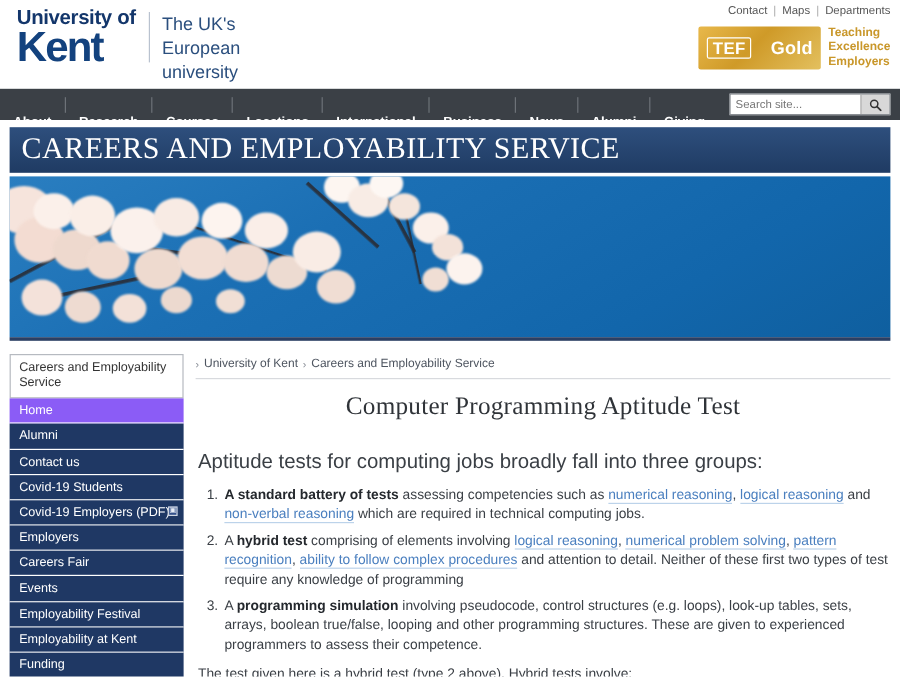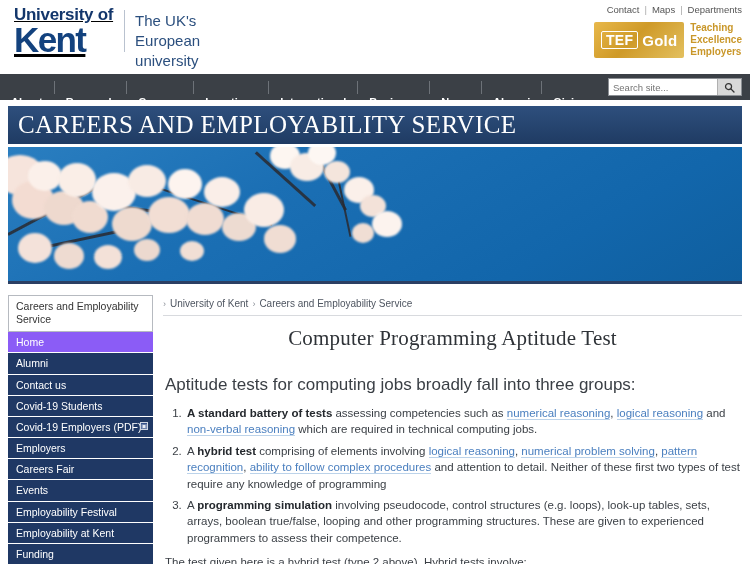--- a/index.html
+++ b/index.html
@@ -16,21 +16,21 @@
   .utility {
     position: absolute; top: 4px; right: 8px;
     font-size: 9.5px; color: #555;
     display: flex; align-items: center; gap: 5px;
   }
   .utility a { color: #555; text-decoration: none; }
   .utility .sep { color: #aaa; }
 
   
   .logo-area { position: absolute; left: 14px; top: 6px; display: flex; align-items: flex-start; }
-  .logo-text { line-height: 1; text-decoration: underline; }
+  .logo-text { line-height: 1; }
   .logo-uni {
     font-size: 17px; font-weight: bold; color: #13366b;
     letter-spacing: -0.3px; display: block;
   }
   .logo-kent {
     font-size: 35px; font-weight: bold; color: #13427e;
     letter-spacing: -1.6px; display: block; margin-top: -1px;
   }
   .logo-divider {
     width: 1px; background: #b9c2cf; margin: 4px 10px 0 11px;
@@ -44,21 +44,21 @@
   
   .tef {
     position: absolute; right: 8px; top: 22px;
     display: flex; align-items: stretch; height: 36px;
   }
   .tef-box {
     background: linear-gradient(135deg,#e8b84b 0%, #cf9a28 45%, #e3c05f 100%);
     padding: 2px; display: flex; align-items: center;
     border-radius: 2px;
   }
-  .tef-inner { display:flex; align-items:center; gap:4px; padding: 1px 5px; }
+  .tef-inner { display:flex; align-items:center; gap:16px; padding: 1px 5px; }
   .tef-tef {
     border: 1.5px solid #ffffff; color: #fff; font-weight: bold;
     font-size: 14px; padding: 0px 4px; border-radius: 2px;
     letter-spacing: 0.3px;
   }
   .tef-gold { color:#fff; font-weight: bold; font-size: 15px; letter-spacing: 0.2px; }
   .tef-words {
     margin-left: 6px; color: #c9972a; font-weight: bold;
     font-size: 10px; line-height: 1.18; align-self: center;
   }

